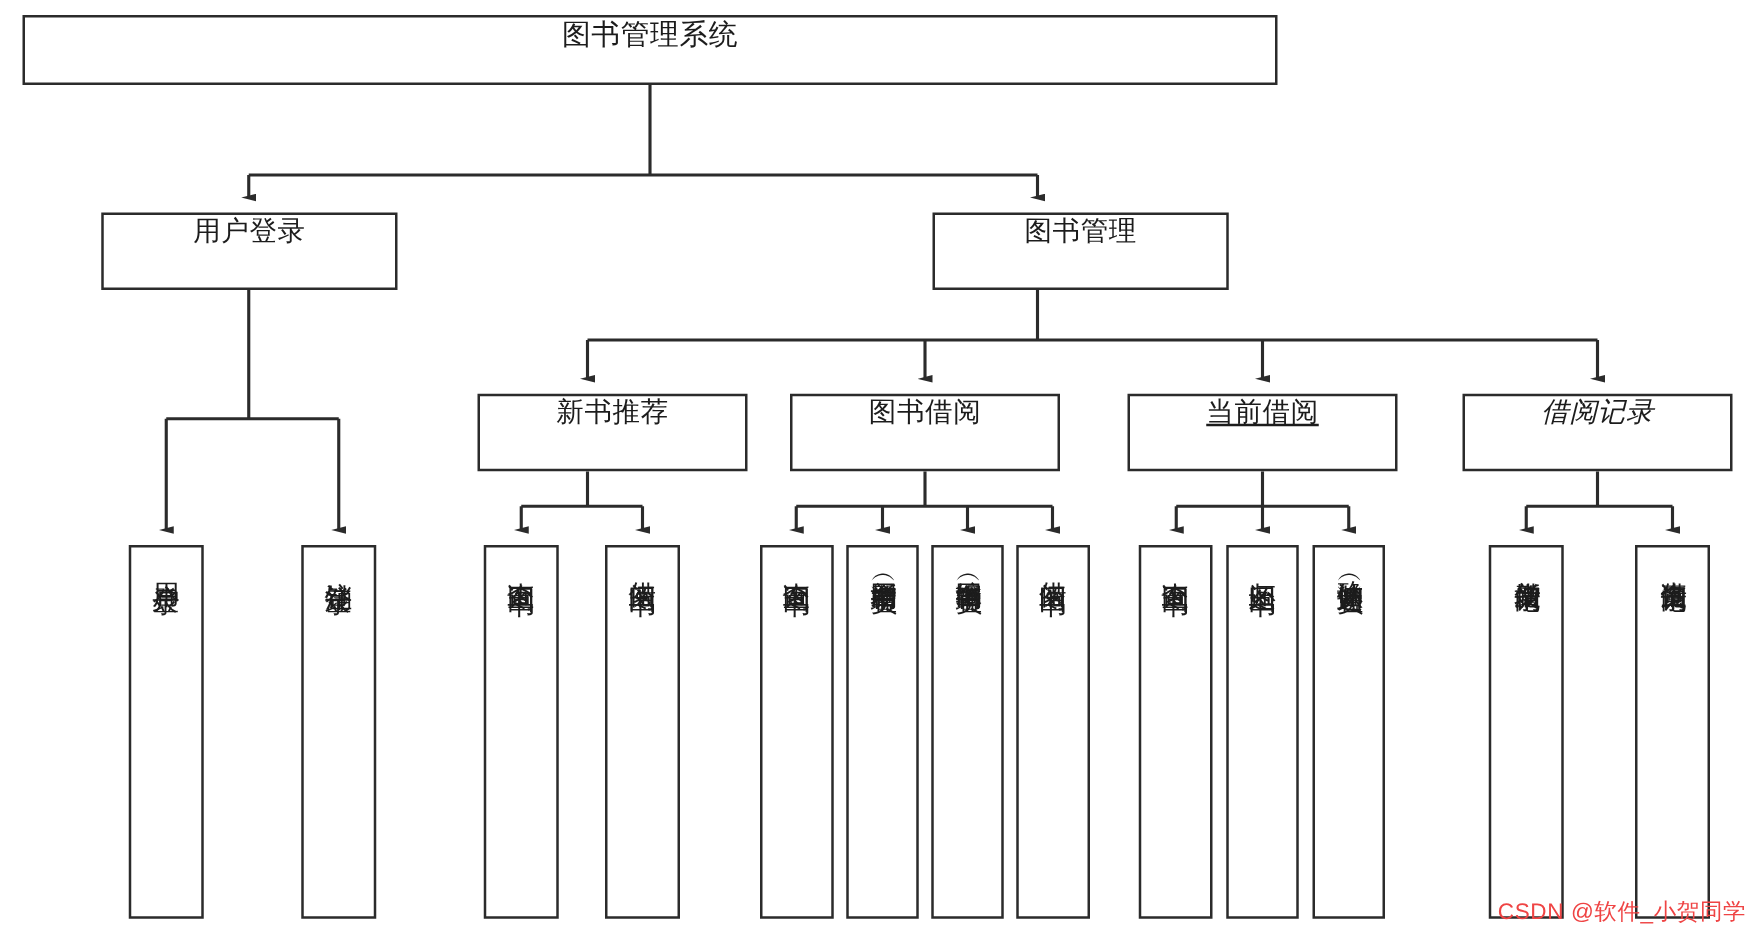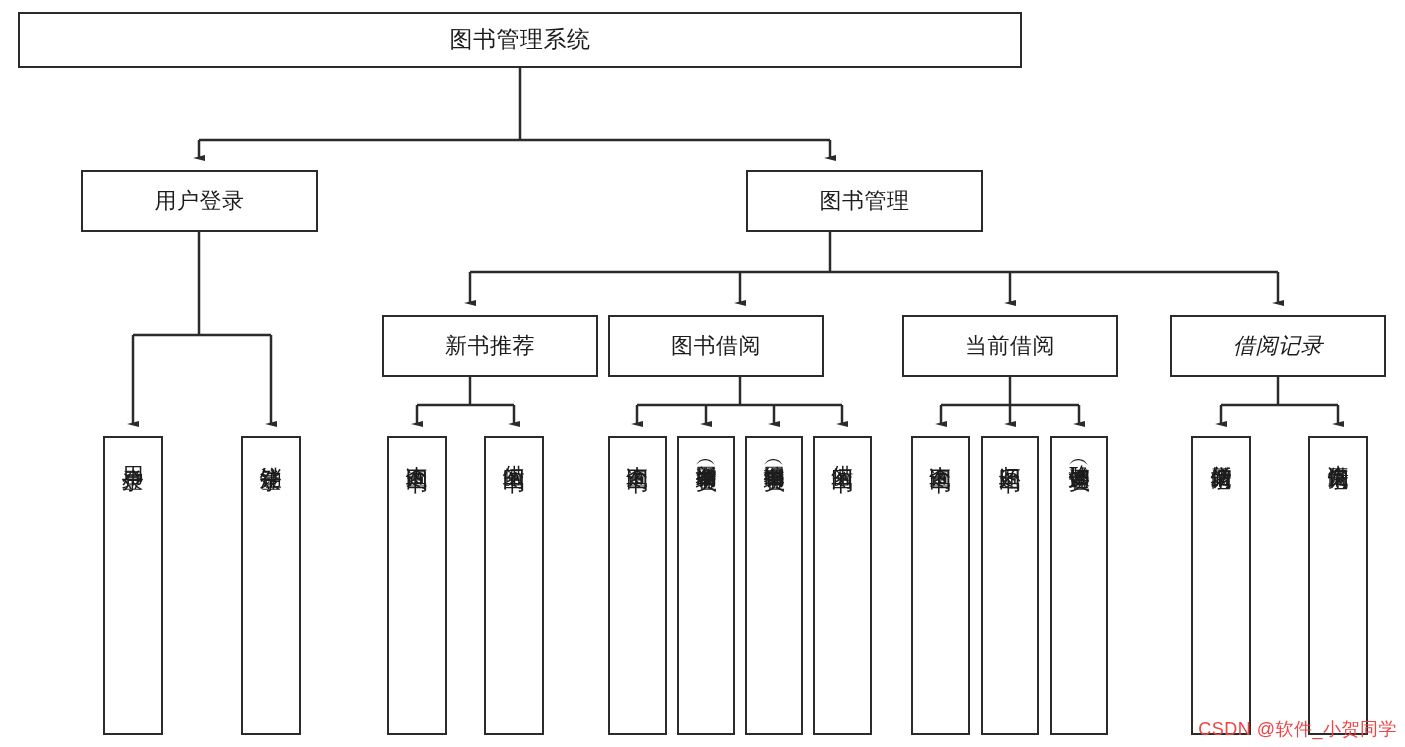--- a/index.html
+++ b/index.html
@@ -24,21 +24,21 @@
     width: 1405px;
     height: 747px;
     pointer-events: none;
   }
   .node {
     position: absolute;
     box-sizing: border-box;
     border: 2px solid #2b2b2b;
     background: #ffffff;
     display: flex;
-    align-items: center;
+    align-items: flex-start;
     justify-content: center;
     color: #1c1c1c;
   }
   .node.horiz .label {
     font-size: 22px;
     line-height: 1.2;
     letter-spacing: 0.5px;
     white-space: nowrap;
   }
   .node.vert {
@@ -135,25 +135,25 @@
   </div>
 
   <div class="node horiz" style="left:711px; top:170px; width:237px; height:62px;margin-left:35px;">
     <span class="label">图书管理</span>
   </div>
 
   <div class="node horiz" style="left:362px; top:315px; width:216px; height:62px;margin-left:20px;">
     <span class="label">新书推荐</span>
   </div>
 
-  <div class="node horiz" style="left:608px; top:315px; width:216px; height:62px;">
+  <div class="node horiz" style="left:632px; top:315px; width:216px; height:62px;">
     <span class="label">图书借阅</span>
   </div>
 
-  <div class="node horiz" style="left:902px; top:315px; width:216px; height:62px;">
+  <div class="node horiz" style="left:902px; top:315px; width:216px; height:62px;text-decoration:underline;">
     <span class="label">当前借阅</span>
   </div>
 
   <div class="node horiz" style="left:1170px; top:315px; width:216px; height:62px;font-style:italic;">
     <span class="label">借阅记录</span>
   </div>
 
   <div class="node vert" style="left:103px; top:436px; width:60px; height:299px;">
     <span class="label">用户登录</span>
   </div>

